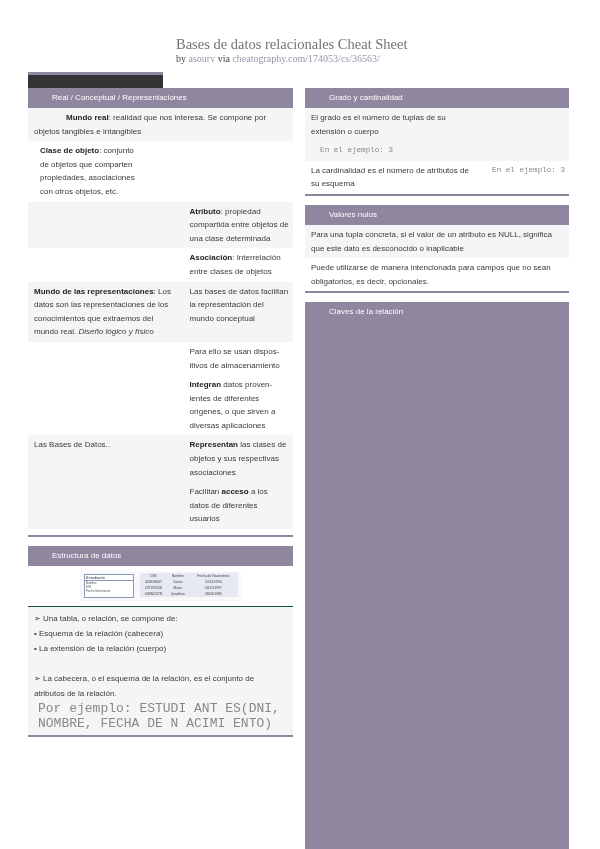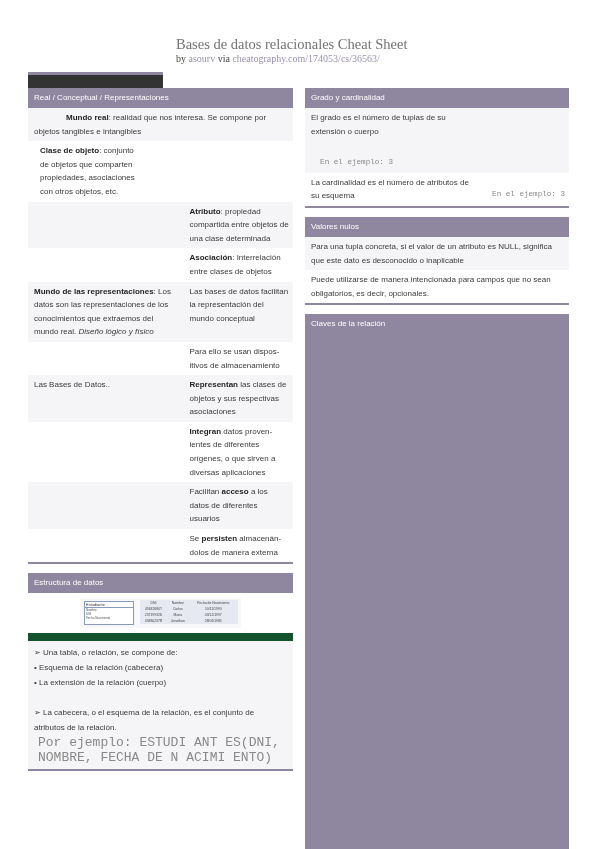--- a/index.html
+++ b/index.html
@@ -28,45 +28,45 @@
   }
   .byline .link { color: #9a91ae; }
 
   .col { position: absolute; top: 88px; }
   .col-left { left: 28px; width: 265px; }
   .col-right { left: 305px; width: 264px; }
 
   .section { margin-bottom: 9px; border-bottom: 2px solid #8f86a0; }
   .section-header {
     background: #8f86a0; color: #ffffff; font-size: 8px; height: 20px;
-    line-height: 20px; padding-left: 6px;
+    line-height: 20px; padding-left: 24px;
   }
   .row { font-size: 8px; line-height: 13.6px; color: #3a3a3a; padding: 3px 5px 3px 6px; }
   .row.alt { background: #f5f5f7; }
   .row b { color: #1e1e1e; font-weight: bold; margin-left: 32px; }
   .row2 { display: flex; font-size: 8px; line-height: 13.6px; color: #3a3a3a; }
   .row2.alt { background: #f5f5f7; }
   .row2 .c1 { width: 153px; padding: 3px 4px 3px 6px; }
   .row2 .c2 { width: 112px; padding: 3px 4px 3px 6px; margin-left: 6px; }
   .row2 b { color: #1e1e1e; }
 
   .grado-row { display: flex; font-size: 8px; line-height: 13.6px; color: #3a3a3a; }
   .grado-row.alt { background: #f5f5f7; flex-direction: column; }
   .grado-row .g1 { width: 172px; padding: 3px 4px 3px 6px; }
-  .grado-row .g2 { width: 92px; padding: 3px 4px 3px 4px; font-family: "Liberation Mono", monospace; color: #888; font-size: 7.6px; text-align: right; margin-top: 12px; }
+  .grado-row .g2 { width: 92px; padding: 3px 4px 3px 4px; font-family: "Liberation Mono", monospace; color: #888; font-size: 7.6px; text-align: right; }
 
   .img-area { background: #ffffff; height: 40px; position: relative; }
   .fig { position: absolute; left: 52px; top: 5px; width: 161px; height: 30px; background: #f8f8fb; }
   .fig-entity { position: absolute; left: 4px; top: 3px; width: 50px; height: 24px; border: 0.5px solid #8899bb; background: #fff; }
   .fig-entity-title { font-size: 4px; color: #333; border-bottom: 0.5px solid #8899bb; padding-left: 1px; line-height: 5px; }
   .fig-entity-attr { font-size: 3px; color: #555; padding-left: 1px; line-height: 4px; }
   .fig-table { position: absolute; left: 60px; top: 2px; width: 98px; border-collapse: collapse; background: #e6e8f2; }
   .fig-table td, .fig-table th { font-size: 3.4px; color: #444; line-height: 6px; text-align: center; font-weight: normal; }
 
-  .estructura-body { background: #f5f5f7; padding: 4px 6px 4px 6px; border-top: 8px solid #14532d; }
+  .estructura-body { background: #f5f5f7; padding: 4px 6px 4px 6px; border-top: 1px solid #14532d; }
   .p { font-size: 8px; line-height: 15px; color: #3a3a3a; }
   .bullet::before { content: "• "; }
   .mono { font-family: "Liberation Mono", monospace; font-size: 13px; color: #888; line-height: 15px; padding-left: 4px; word-break: break-all; }
   .spacer { height: 15px; }
 
   .claves { background: #8f86a0; height: 556px; border-bottom: 2px solid #c4bfcf; }
 </style>
 </head>
 <body>
 
@@ -103,35 +103,34 @@
           <div class="c2"><span></span><b>Asociación</b><span>: Interrelación entre clases de objetos</span></div>
         </div>
         <div class="row2 alt">
           <div class="c1"><b>Mundo de las representaciones</b><span>: Los datos son las representaciones de los conocimientos que extraemos del mundo real. </span><i>Diseño lógico y físico</i></div>
           <div class="c2"><span>Las bases de datos facilitan la representación del mundo conceptual</span><b></b><span></span></div>
         </div>
         <div class="row2">
           <div class="c1"><b></b><span></span><i></i></div>
           <div class="c2"><span>Para ello se usan dispos-itivos de almacenamiento</span><b></b><span></span></div>
         </div>
+        <div class="row2">
+          <div class="c1"><b></b><span></span><i></i></div>
+          <div class="c2"><span></span><b>Integran</b><span> datos proven-ientes de diferentes orígenes, o que sirven a diversas aplicaciones</span></div>
+        </div>
         <div class="row2 alt">
           <div class="c1"><b></b><span>Las Bases de Datos..</span><i></i></div>
           <div class="c2"><span></span><b>Representan</b><span> las clases de objetos y sus respectivas asociaciones</span></div>
         </div>
-        <div class="row2">
-          <div class="c1"><b></b><span></span><i></i></div>
-          <div class="c2"><span></span><b>Integran</b><span> datos proven-ientes de diferentes orígenes, o que sirven a diversas aplicaciones</span></div>
-        </div>
         <div class="row2 alt">
           <div class="c1"><b></b><span></span><i></i></div>
           <div class="c2"><span>Facilitan </span><b>acceso</b><span> a los datos de diferentes usuarios</span></div>
         </div>
         <div class="row2">
           <div class="c1"><b></b><span></span><i></i></div>
-          <div class="c2"><span>Se </span><b>persisten</b><span> almacenán-dolos de manera externa</span></div>
         </div>
       </div>
   </div>
 
   <div class="section">
     <div class="section-header">Estructura de datos</div>
     <div class="img-area">
       <div class="fig">
         <div class="fig-entity">
           <div class="fig-entity-title">Estudiante</div>

